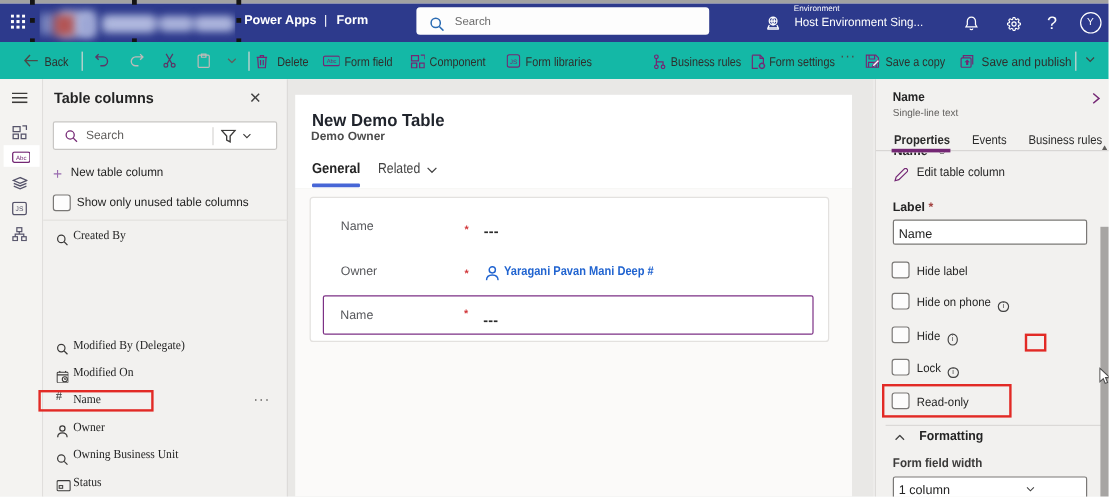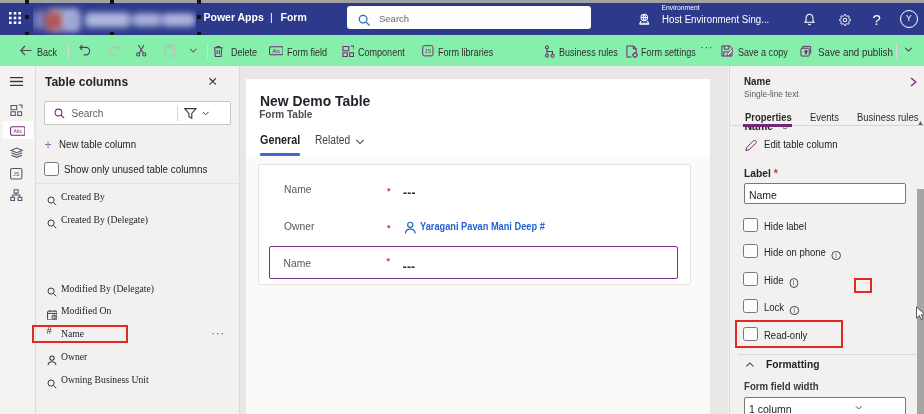--- a/index.html
+++ b/index.html
@@ -16,21 +16,21 @@
 .patxt { position:absolute; top:9.2px; font-size:10.5px; line-height:10.5px; font-weight:bold; color:#fff; }
 #searchbox { left:346.5px; top:3.5px; width:244px; height:22.5px; background:#fdfdfd; border-radius:3px; }
 #searchtxt { left:379px; top:11px; font-size:9.5px; line-height:9.5px; color:#6a6a6a; }
 .handle { position:absolute; width:4px; height:4px; background:#141414; }
 #envlabel { left:661.5px; top:2.1px; font-size:6.8px; line-height:6.8px; color:#fff; }
 #envname { left:661.5px; top:12px; font-size:10px; line-height:10px; color:#fff; }
 #qmark { left:872.5px; top:9.8px; font-size:15px; line-height:15px; color:#fff; font-weight:400;}
 #avatar { left:899.5px; top:7.2px; width:18.5px; height:18.5px; border:1.5px solid #fff; border-radius:50%; font-size:8.5px; text-align:center; line-height:15.5px; color:#fff; }
 
 
-#toolbar { left:0; top:34.8px; width:924px; height:31.2px; background:#86efac; }
+#toolbar { left:0; top:34.8px; width:924px; height:31.2px; background:#14b8a6; }
 .tbt { position:absolute; top:11.8px; font-size:10.5px; line-height:10.5px; color:#2f2e2c; transform:scaleX(0.86); transform-origin:0 50%; white-space:nowrap; }
 .tb-sep { position:absolute; top:8px; width:1px; height:16px; background:#d8d6d4; }
 .tbi { position:absolute; top:9.7px; }
 
 
 #main { left:0; top:66px; width:924px; height:348px; background:#f2f1ef; }
 #rail { left:0; top:0; width:36px; height:348px; background:#f4f3f1; border-right:1px solid #e0dedc; }
 #rail-sel { left:3px; top:55.4px; width:30px; height:17.8px; background:#fff; }
 #leftpanel { left:36px; top:0; width:204px; height:348px; background:#f2f1ef; border-right:1px solid #dddbd9; }
 #lp-title { left:9.3px; top:9.5px; font-size:12.5px; line-height:12.5px; font-weight:bold; color:#242424; }
@@ -295,27 +295,20 @@
       <div class="abs" id="lp-check"></div>
       <div class="abs" id="lp-checklbl"><span class="cx" style="transform:scaleX(0.98);">Show only unused table columns</span></div>
       <div class="abs" id="lp-divider"></div>
       <div class="lp-row" style="top:119px;">
           <span class="ic"><svg width="10" height="10" viewBox="0 0 13 13">
               <circle cx="5.3" cy="5.3" r="4" fill="none" stroke="#3b3a39" stroke-width="1.3"></circle>
               <line x1="8.4" y1="8.4" x2="12" y2="12" stroke="#3b3a39" stroke-width="1.3"></line>
             </svg></span>
           <span class="tx">Created By</span>
         </div>
-      <div class="lp-row" style="top:141.8px;">
-          <span class="ic"><svg width="10" height="10" viewBox="0 0 13 13">
-              <circle cx="5.3" cy="5.3" r="4" fill="none" stroke="#3b3a39" stroke-width="1.3"></circle>
-              <line x1="8.4" y1="8.4" x2="12" y2="12" stroke="#3b3a39" stroke-width="1.3"></line>
-            </svg></span>
-          <span class="tx">Created By (Delegate)</span>
-        </div>
       <div class="lp-row" style="top:210.2px;">
           <span class="ic"><svg width="10" height="10" viewBox="0 0 13 13">
               <circle cx="5.3" cy="5.3" r="4" fill="none" stroke="#3b3a39" stroke-width="1.3"></circle>
               <line x1="8.4" y1="8.4" x2="12" y2="12" stroke="#3b3a39" stroke-width="1.3"></line>
             </svg></span>
           <span class="tx">Modified By (Delegate)</span>
         </div>
       <div class="lp-row" style="top:233px;">
           <span class="ic"><svg width="10.5" height="10.5" viewBox="0 0 13 13">
               <g fill="none" stroke="#3b3a39" stroke-width="1.2">
@@ -338,26 +331,33 @@
             </svg></span>
           <span class="tx">Owner</span>
         </div>
       <div class="lp-row" style="top:301.4px;">
           <span class="ic"><svg width="10" height="10" viewBox="0 0 13 13">
               <circle cx="5.3" cy="5.3" r="4" fill="none" stroke="#3b3a39" stroke-width="1.3"></circle>
               <line x1="8.4" y1="8.4" x2="12" y2="12" stroke="#3b3a39" stroke-width="1.3"></line>
             </svg></span>
           <span class="tx">Owning Business Unit</span>
         </div>
+      <div class="lp-row" style="top:324.2px;">
+          <span class="ic" style="top:6.8px;"><svg width="12" height="9.5" viewBox="0 0 14 11">
+              <rect x="0.6" y="0.6" width="12.8" height="9.8" rx="1" fill="none" stroke="#3b3a39" stroke-width="1.15"></rect>
+              <rect x="2.7" y="5.4" width="3.4" height="2.6" fill="none" stroke="#3b3a39" stroke-width="1"></rect>
+            </svg></span>
+          <span class="tx">Status</span>
+        </div>
       <div class="abs" id="lp-dots">···</div>
     </div>
     <div class="abs" id="canvas">
       <div class="abs" id="formheader">
         <div class="abs" id="fh-title"><span class="cx" style="transform:scaleX(0.96);">New Demo Table</span></div>
-        <div class="abs" id="fh-sub">Form Table</div>
+        <div class="abs" id="fh-sub">Demo Owner</div>
         <div class="abs" id="fh-tab1"><span class="cx" style="transform:scaleX(0.9);">General</span></div>
         <div class="abs" id="fh-tab1line"></div>
         <div class="abs" id="fh-tab2"><span class="cx" style="transform:scaleX(0.85);">Related</span></div>
         <svg class="abs" style="left:108.3px;top:59.8px;" width="10" height="5.5" viewBox="0 0 10 6">
             <path d="M1 1l4 4 4-4" fill="none" stroke="#424242" stroke-width="1.1"></path>
           </svg>
       </div>
       <div class="abs" id="formbody"></div>
       <div class="abs" id="card">
         <div class="frow-lbl" style="top:19.7px;">Name</div>

